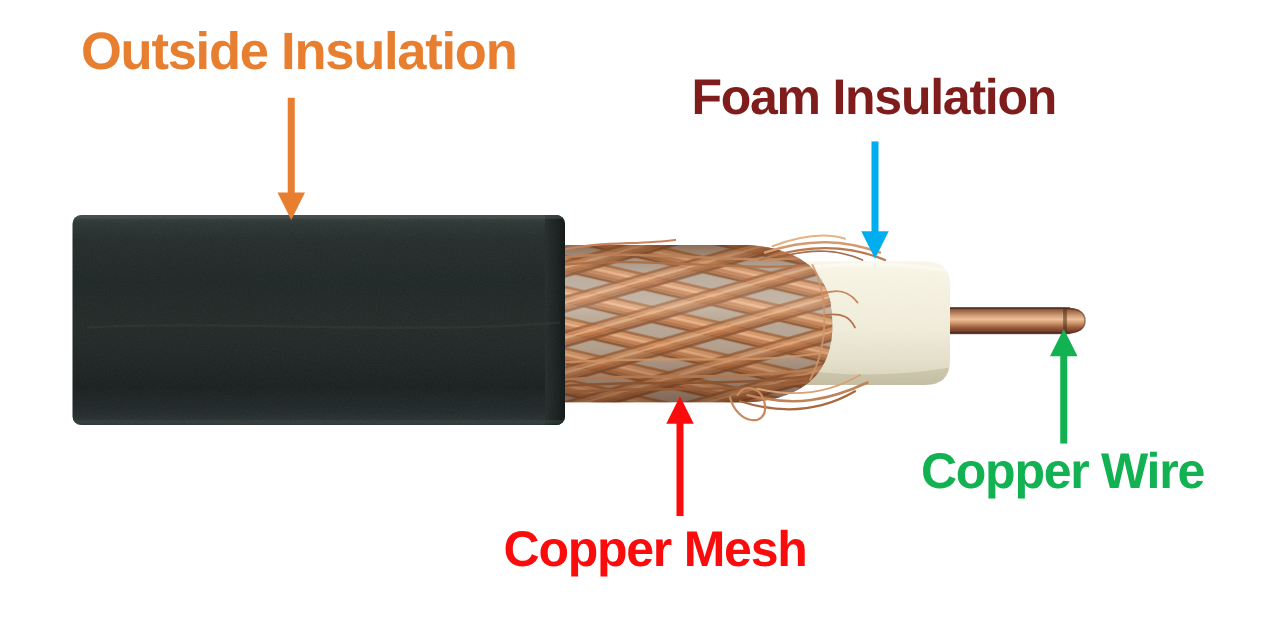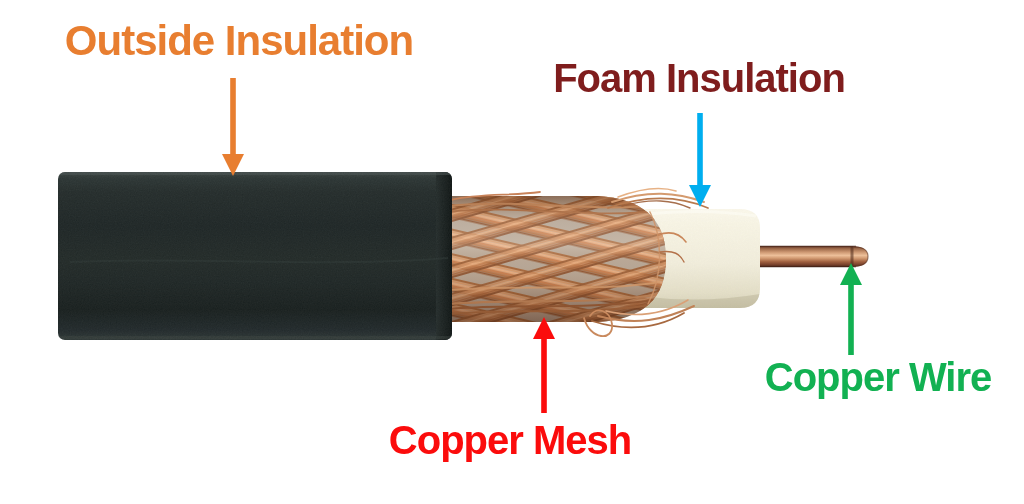--- a/index.html
+++ b/index.html
@@ -179,31 +179,31 @@
   <div class="label label-md" style="left:699px;top:58px;">
     <span style="color: #7f1d1d;">Foam Insulation</span>
   </div>
   <svg class="arrow" style="left:688px;top:113px;" width="24" height="94" viewBox="0 0 24 94">
     <g fill="#00AEEF">
       <rect x="9.2" y="0" width="5.6" height="74"></rect>
       <polygon points="1,72 23,72 12,94"></polygon>
     </g>
   </svg>
 
-  <div class="label label-md" style="left:510px;top:420px;">
+  <div class="label label-md" style="left:524px;top:420px;">
     <span style="color: rgb(251, 12, 12);">Copper Mesh</span>
   </div>
   <svg class="arrow" style="left:532px;top:317px;" width="24" height="96" viewBox="0 0 24 96">
     <g fill="#FB0C0C">
       <polygon points="12,0 1,22 23,22"></polygon>
       <rect x="9.2" y="20" width="5.6" height="76"></rect>
     </g>
   </svg>
 
-  <div class="label label-md" style="left:850px;top:357px;margin-left:28px;">
+  <div class="label label-md" style="left:850px;top:357px;">
     <span style="color: rgb(18, 177, 82);">Copper Wire</span>
   </div>
   <svg class="arrow" style="left:839px;top:263px;" width="24" height="92" viewBox="0 0 24 92">
     <g fill="#12B152">
       <polygon points="12,0 1,22 23,22"></polygon>
       <rect x="9.2" y="20" width="5.6" height="72"></rect>
     </g>
   </svg>
 
 </div>

